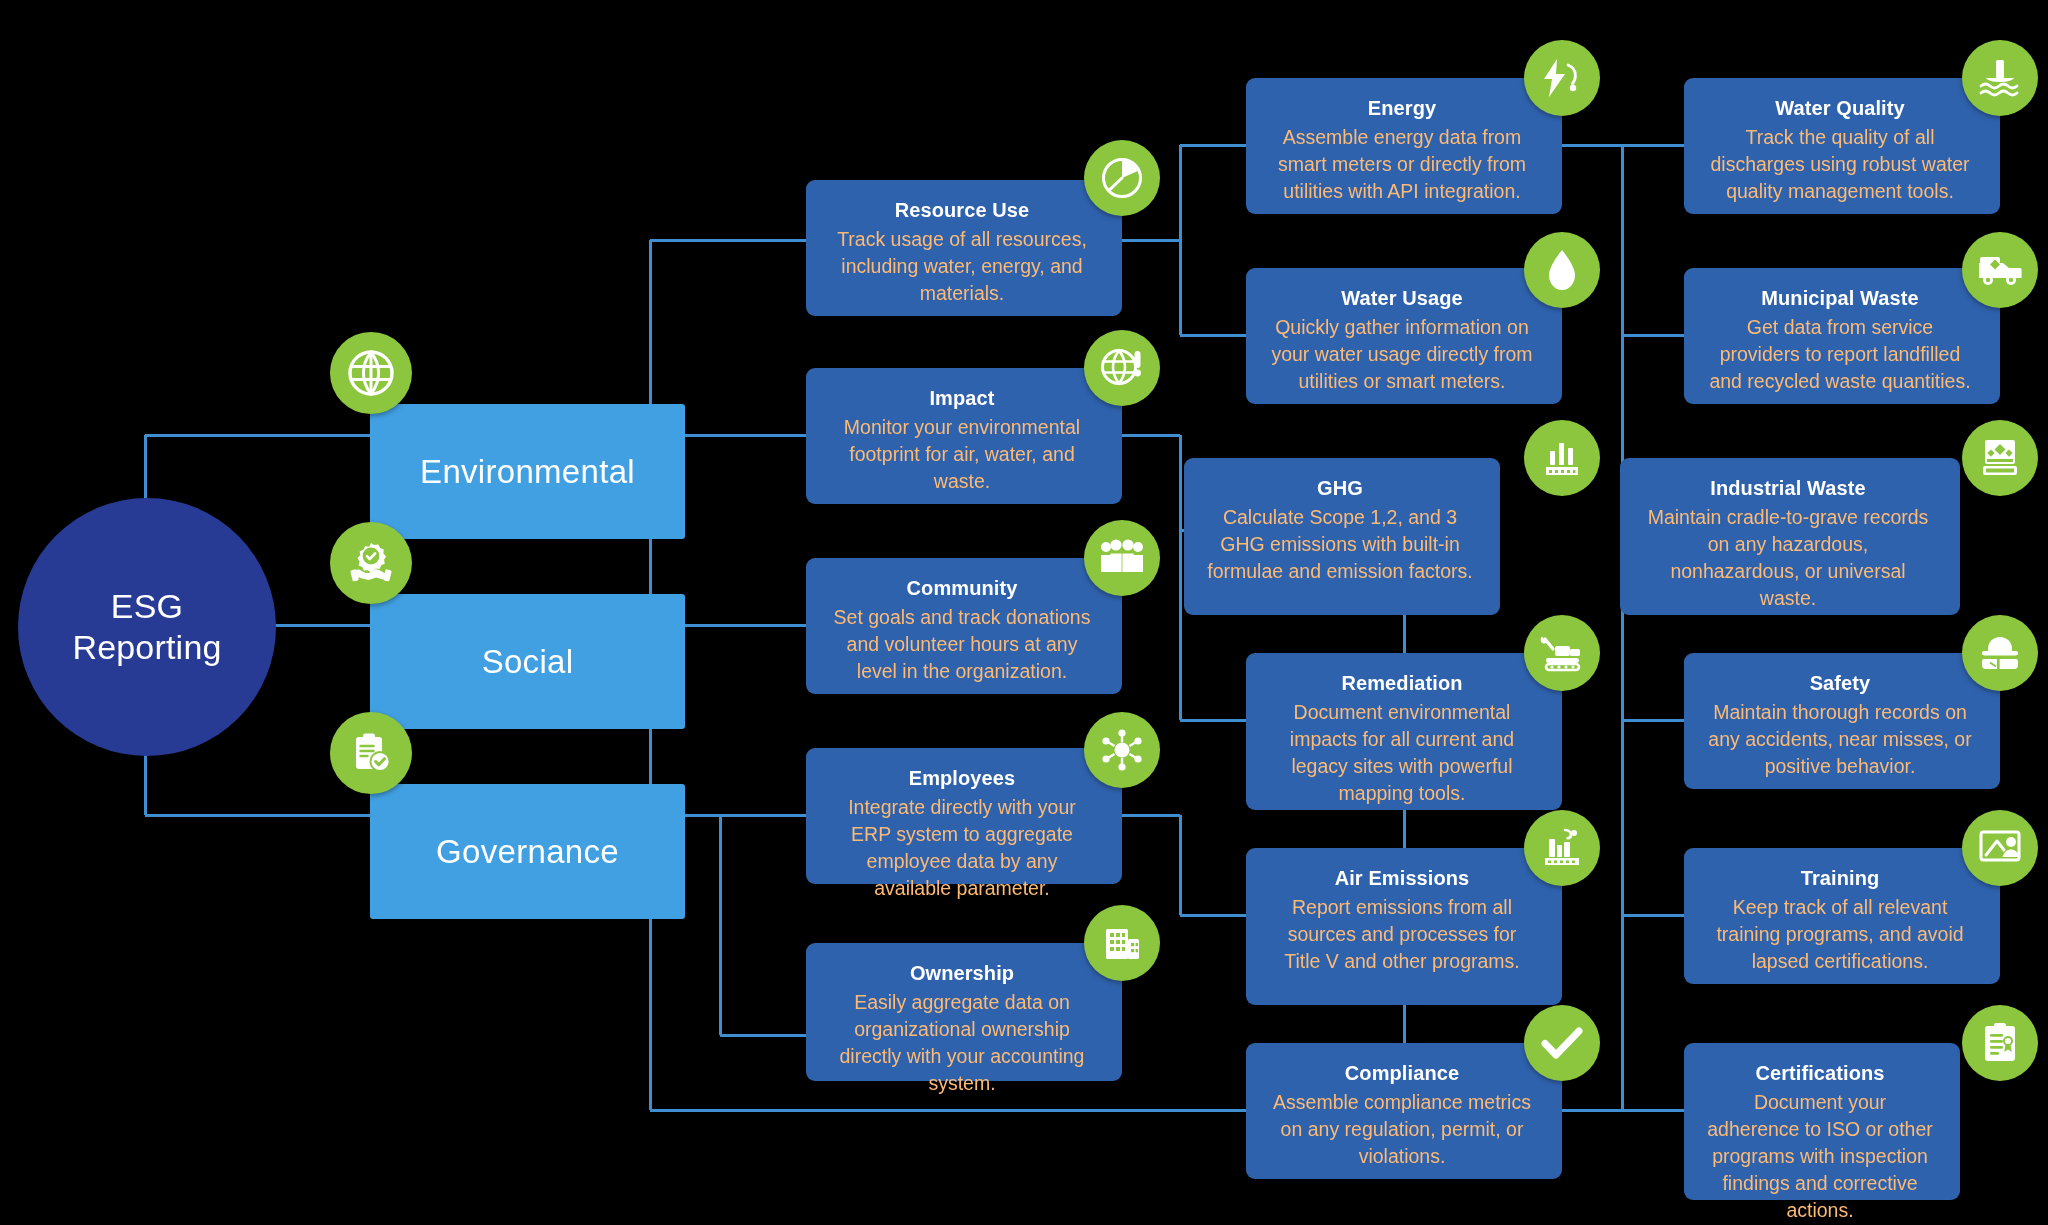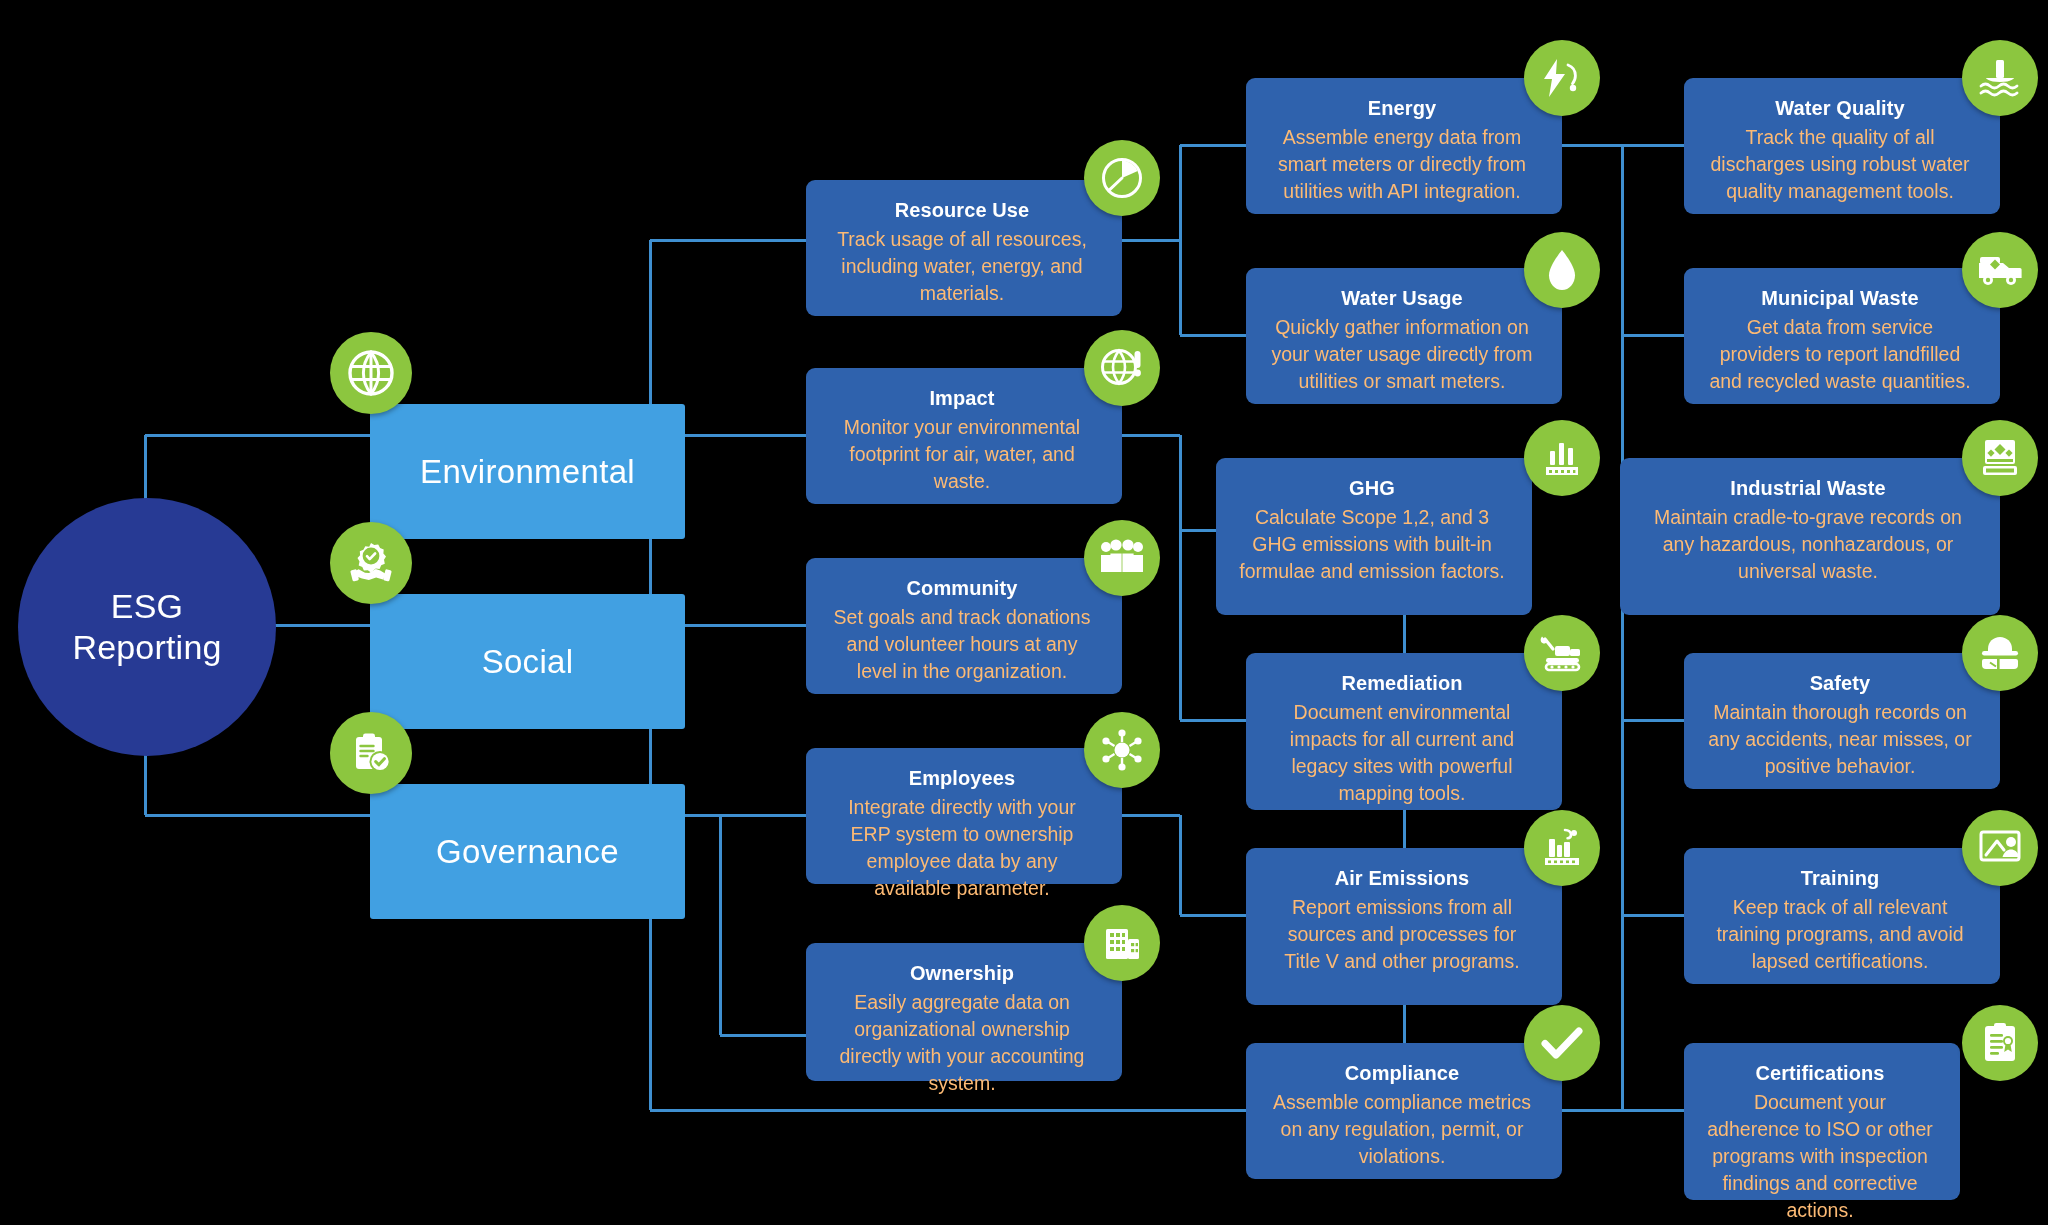--- a/index.html
+++ b/index.html
@@ -206,21 +206,21 @@
         <path d="M11.4 15.5h11.2V34H11.4z"></path>
       <circle cx="29" cy="7" r="5.6"></circle>
         <path d="M23.4 15.5h11.2V34H23.4z"></path>
       <circle cx="39" cy="9" r="5"></circle>
         <path d="M34 17h10v17H34z"></path>
     </svg>
   </div>
 
   <div class="card" style="left:806px;top:748px;width:316px;height:136px;">
     <div class="ttl">Employees</div>
-    <div class="desc">Integrate directly with your ERP system to ownership employee data by any available parameter.</div>
+    <div class="desc">Integrate directly with your ERP system to aggregate employee data by any available parameter.</div>
   </div>
   <div class="badge" style="left:1084px;top:712px;">
     <svg width="44" height="44" viewBox="0 0 44 44" fill="none" stroke="#fff" stroke-width="2.4">
       <circle cx="22" cy="22" r="7.5" fill="#fff" stroke="none"></circle>
       <path d="M22 6v8M22 30v8M8 14l6.5 4M36 14l-6.5 4M8 30l6.5-4M36 30l-6.5-4"></path>
       <circle cx="22" cy="5" r="3.6" fill="#fff" stroke="none"></circle>
       <circle cx="22" cy="39" r="3.6" fill="#fff" stroke="none"></circle>
       <circle cx="6" cy="13" r="3.6" fill="#fff" stroke="none"></circle>
       <circle cx="38" cy="13" r="3.6" fill="#fff" stroke="none"></circle>
       <circle cx="6" cy="31" r="3.6" fill="#fff" stroke="none"></circle>
@@ -269,21 +269,21 @@
   <div class="card" style="left:1246px;top:268px;width:316px;height:136px;">
     <div class="ttl">Water Usage</div>
     <div class="desc">Quickly gather information on your water usage directly from utilities or smart meters.</div>
   </div>
   <div class="badge" style="left:1524px;top:232px;">
     <svg width="32" height="42" viewBox="0 0 32 42" fill="#fff">
       <path d="M16 1C16 1 3 16.5 3 26.2 3 34.4 8.8 41 16 41s13-6.6 13-14.8C29 16.5 16 1 16 1Z"></path>
     </svg>
   </div>
 
-  <div class="card" style="left:1216px;top:458px;width:316px;height:157px;">
+  <div class="card" style="left:1184px;top:458px;width:316px;height:157px;">
     <div class="ttl">GHG</div>
     <div class="desc">Calculate Scope 1,2, and 3 GHG emissions with built-in formulae and emission factors.</div>
   </div>
   <div class="badge" style="left:1524px;top:420px;">
     <svg width="42" height="42" viewBox="0 0 42 42" fill="#fff">
       <rect x="9" y="14" width="5" height="14" rx="1"></rect>
       <rect x="18" y="6" width="5" height="22" rx="1"></rect>
       <rect x="27" y="11" width="5" height="17" rx="1"></rect>
       <path d="M5 30h32v8H5z"></path>
       <g fill="#8cc63f">
@@ -373,21 +373,21 @@
       <path d="M2 10h24l6 5h11a1.6 1.6 0 0 1 1.6 1.6V25H2z"></path>
       <rect x="3" y="4" width="20" height="7" rx="2"></rect>
       <circle cx="11" cy="27" r="5" fill="#fff"></circle>
         <circle cx="11" cy="27" r="2.2" fill="#8cc63f"></circle>
       <circle cx="34" cy="27" r="5" fill="#fff"></circle>
         <circle cx="34" cy="27" r="2.2" fill="#8cc63f"></circle>
       <path d="M13 11.5l5 5 5-5-5-5z" fill="#8cc63f"></path>
     </svg>
   </div>
 
-  <div class="card" style="left:1620px;top:458px;width:380px;height:157px;">
+  <div class="card" style="left:1620px;top:458px;width:340px;height:157px;">
     <div class="ttl">Industrial Waste</div>
     <div class="desc">Maintain cradle-to-grave records on any hazardous, nonhazardous, or universal waste.</div>
   </div>
   <div class="badge" style="left:1962px;top:420px;">
     <svg width="40" height="42" viewBox="0 0 40 42" fill="#fff">
       <rect x="5" y="3" width="30" height="24" rx="2"></rect>
       <rect x="3" y="29" width="34" height="9" rx="2"></rect>
       <g fill="#8cc63f">
         <path d="M20 7l5.5 5.5L20 18l-5.5-5.5z"></path>
         <path d="M11 12.5l3.6 3.6-3.6 3.6L7.4 16.1z"></path>

